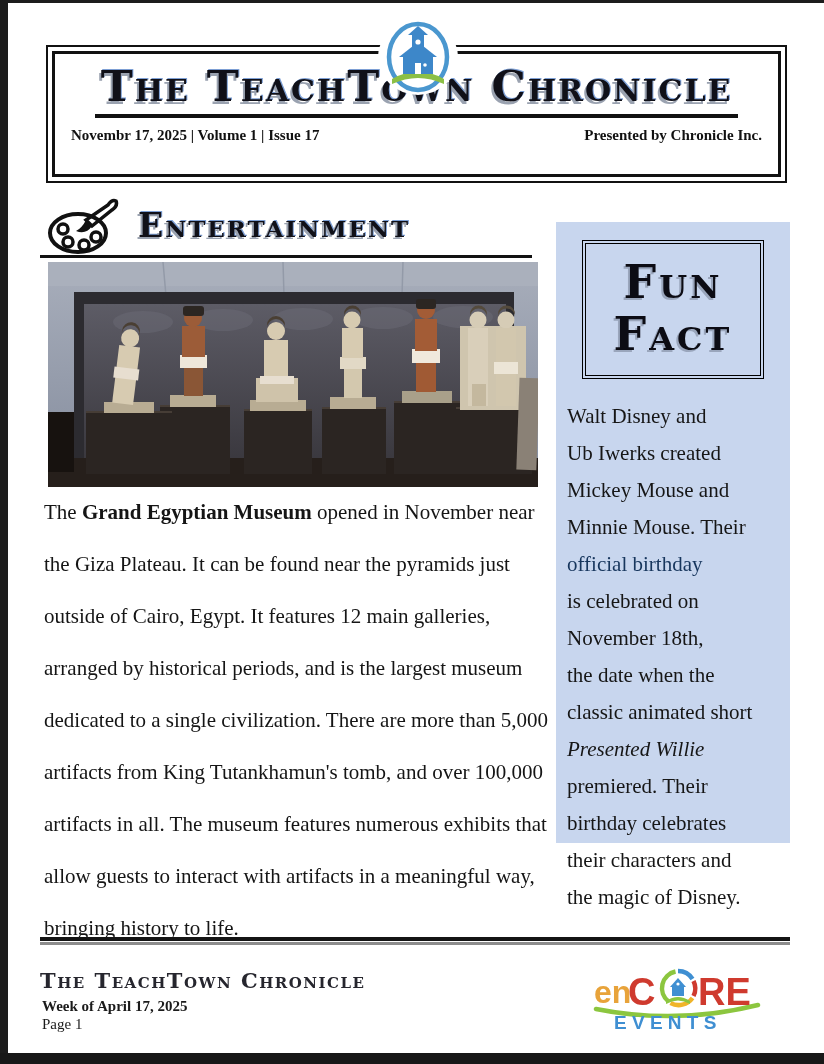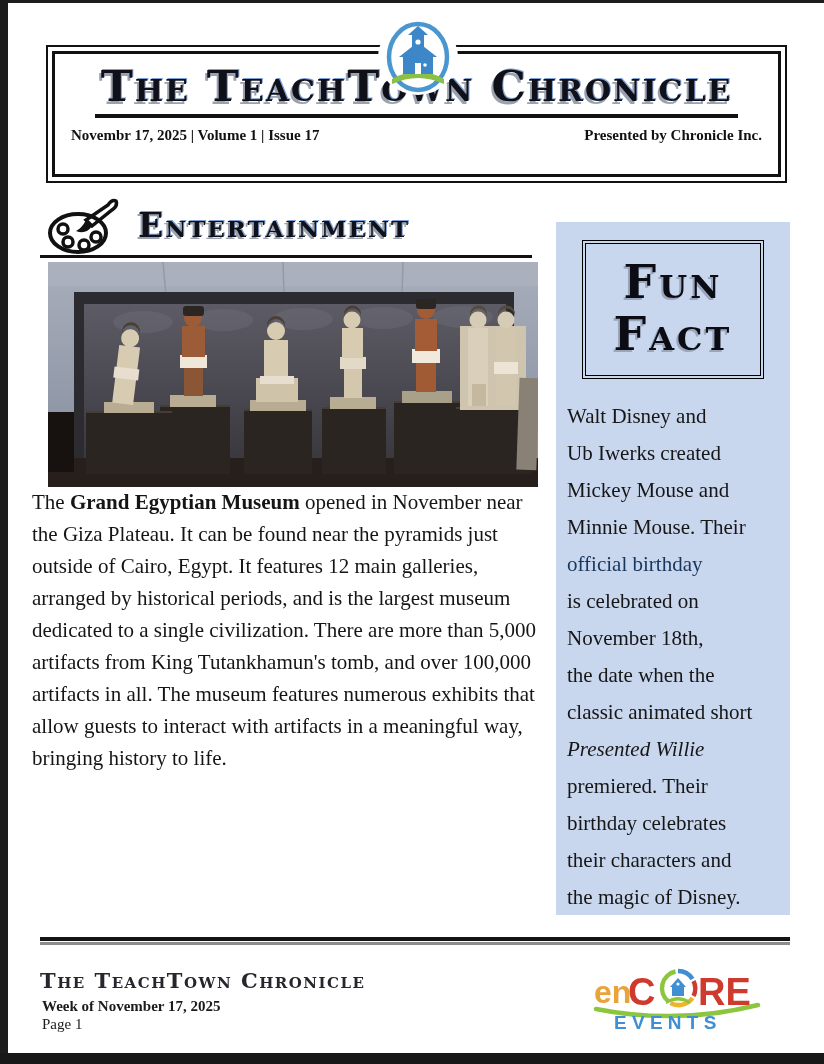--- a/index.html
+++ b/index.html
@@ -26,25 +26,25 @@
 
   
   .section{position:absolute;left:46px;top:197px;display:flex;align-items:center;}
   .section-title{font-family:"DejaVu Serif",serif;font-weight:bold;font-variant:small-caps;
                  font-size:33px;letter-spacing:2px;margin-left:18px;margin-bottom:2px;color:#101018;
                  text-shadow:-2px 2px 0 #9aa2b0, 1px -1px 0 #7d9fd4;}
   .section-rule{position:absolute;left:40px;top:255px;width:492px;height:3px;background:#111;}
 
   
   .photo{position:absolute;left:48px;top:262px;width:490px;height:225px;display:block;}
-  .article{position:absolute;left:32px;top:486px;width:506px;font-size:21px;line-height:32px;color:#151515;}
+  .article{position:absolute;left:44px;top:486px;width:506px;font-size:21px;line-height:52px;color:#151515;}
   .article b{font-weight:bold;}
 
   
-  .funfact{position:absolute;left:556px;top:222px;width:234px;height:693px;box-sizing:border-box;
+  .funfact{position:absolute;left:556px;top:222px;width:234px;height:621px;box-sizing:border-box;
            padding:16px 11px 0 11px;}
   .ff-box{border:1.5px solid #000;padding:2px;width:176px;margin:2px auto 0 auto;background:transparent;}
   .ff-box-inner{border:1.5px solid #000;text-align:center;padding:12px 4px 14px 4px;}
   .ff-heading{font-family:"DejaVu Serif",serif;font-weight:bold;font-variant:small-caps;
               font-size:46px;line-height:1.14;letter-spacing:3px;color:#0c0c14;
               text-shadow:-2px 2px 0 #9aa6bc;}
   .ff-text{margin-top:19px;font-size:21px;line-height:37px;white-space:pre-line;color:#161616;}
   .ff-link{text-decoration:none;cursor:pointer;text-align:right;}
   .ff-italic{font-style:italic;}
 
@@ -229,21 +229,21 @@
 </span><span class="ff-italic">Presented Willie</span><span>
 premiered. Their
 birthday celebrates
 their characters and
 the magic of Disney.</span></div>
   </div>
 
   <div class="f-divider-a"></div>
   <div class="f-divider-b"></div>
   <div class="f-title">The TeachTown Chronicle</div>
-  <div class="f-week">Week of November 17, 2025</div>
+  <div class="f-week">Week of April 17, 2025</div>
   <div class="f-page">Page 1</div>
 
   <svg class="encore" viewBox="0 0 170 76">
     <path d="M4,50 Q85,66 166,46" stroke="#8cc63f" stroke-width="4.5" fill="none" stroke-linecap="round"></path>
     <text x="2" y="44" font-family="Liberation Sans, sans-serif" font-size="32" font-weight="bold" fill="#e8a33a">en</text>
     <text x="36" y="46" font-family="Liberation Sans, sans-serif" font-size="38" font-weight="bold" fill="#cf3a2e">C</text>
     <g>
       <path d="M86,12 a17,17 0 0 1 14.5,8" stroke="#3f8fd2" stroke-width="4.5" fill="none"></path>
       <path d="M101.5,22 a17,17 0 0 1 0,15" stroke="#cf3a2e" stroke-width="4.5" fill="none"></path>
       <path d="M100.5,39 a17,17 0 0 1 -22,5" stroke="#f0b429" stroke-width="4.5" fill="none"></path>

